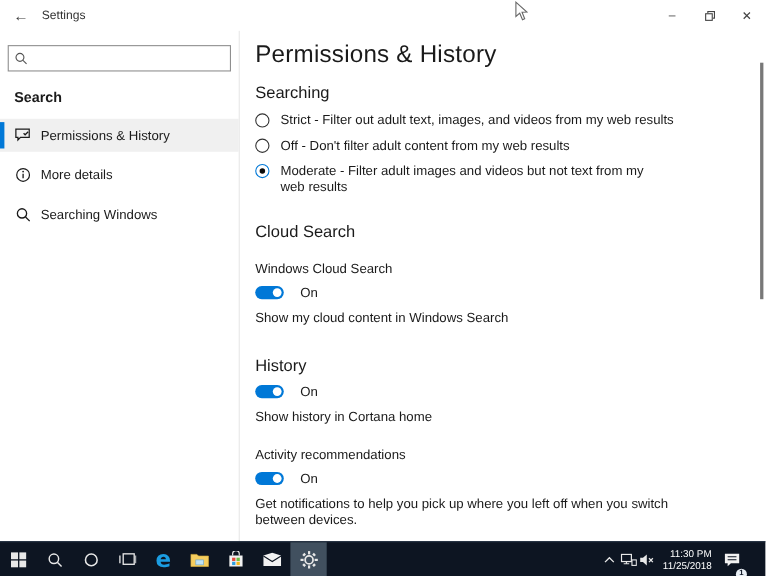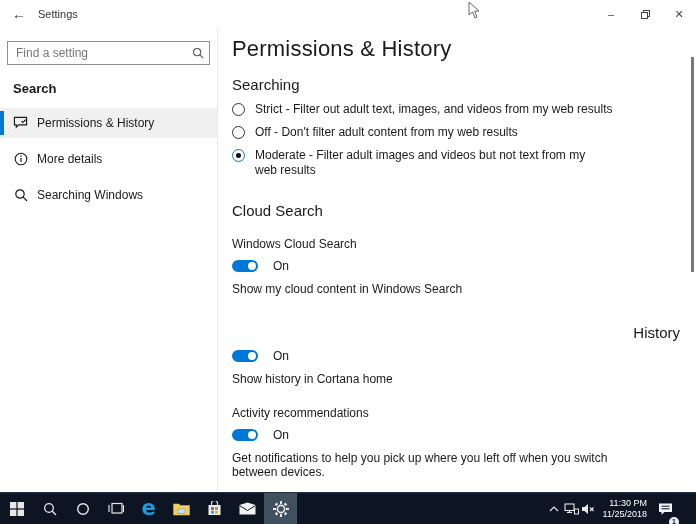--- a/index.html
+++ b/index.html
@@ -36,21 +36,21 @@
   .nav-item.selected { background:#f0f0f0; }
   .nav-item.selected::before { content:""; position:absolute; left:0; top:3px; bottom:3px; width:4px; background:#0078d7; }
   .nav-group { margin-top:8px; }
 
   
   .content { position:absolute; left:219px; top:28px; right:0; bottom:32px; background:#fff; padding:0 16px 0 13px; overflow:hidden; }
   .page-title { font-size:22px; font-weight:300; color:#1a1a1a; margin-top:8px; letter-spacing:0.2px; }
   .section-h { font-size:15px; font-weight:400; color:#1a1a1a; }
   .sec-safesearch { margin-top:14px; }
   .sec-cloud { margin-top:24px; }
-  .sec-history { margin-top:28px;text-align:right; }
+  .sec-history { margin-top:28px; }
 
   .radio-group { margin-top:9px; }
   .radio-row { display:flex; align-items:flex-start; margin-bottom:8px; cursor:default; }
   .radio-circle { flex-shrink:0; width:13px; height:13px; border-radius:50%; border:1px solid #333; background:#fff; margin-right:10px; margin-top:1px; position:relative; }
   .radio-row.selected .radio-circle { border-color:#0078d7; }
   .radio-row.selected .radio-circle::after { content:""; position:absolute; left:3px; top:3px; width:5px; height:5px; border-radius:50%; background:#0b0b0b; }
   .radio-label { font-size:12px; line-height:15px; white-space:pre-line; max-width:450px; }
 
   .setting-label { font-size:12px; color:#1a1a1a; }
   .toggle-row { display:flex; align-items:center; margin-top:8px; }
@@ -101,21 +101,20 @@
   </div>
 </div>
 
 <svg class="cursor" width="13" height="19" viewBox="0 0 13 19">
   <polygon points="1,1 1,14 4.5,11 7,17 9,16 6.6,10.2 11,10" fill="#fdfdfd" stroke="#666" stroke-width="1"></polygon>
 </svg>
 
 <div class="sidebar">
 
   <div class="searchbox">
-    <input type="text" placeholder="Find a setting" style="">
     <span class="mag">
       <svg width="12" height="12" viewBox="0 0 14 14">
           <circle cx="6" cy="6" r="4.2" fill="none" stroke="#555" stroke-width="1.2"></circle>
           <line x1="9.2" y1="9.2" x2="13" y2="13" stroke="#555" stroke-width="1.2"></line>
         </svg>
     </span>
   </div>
 
   <div class="side-section">Search</div>
 

